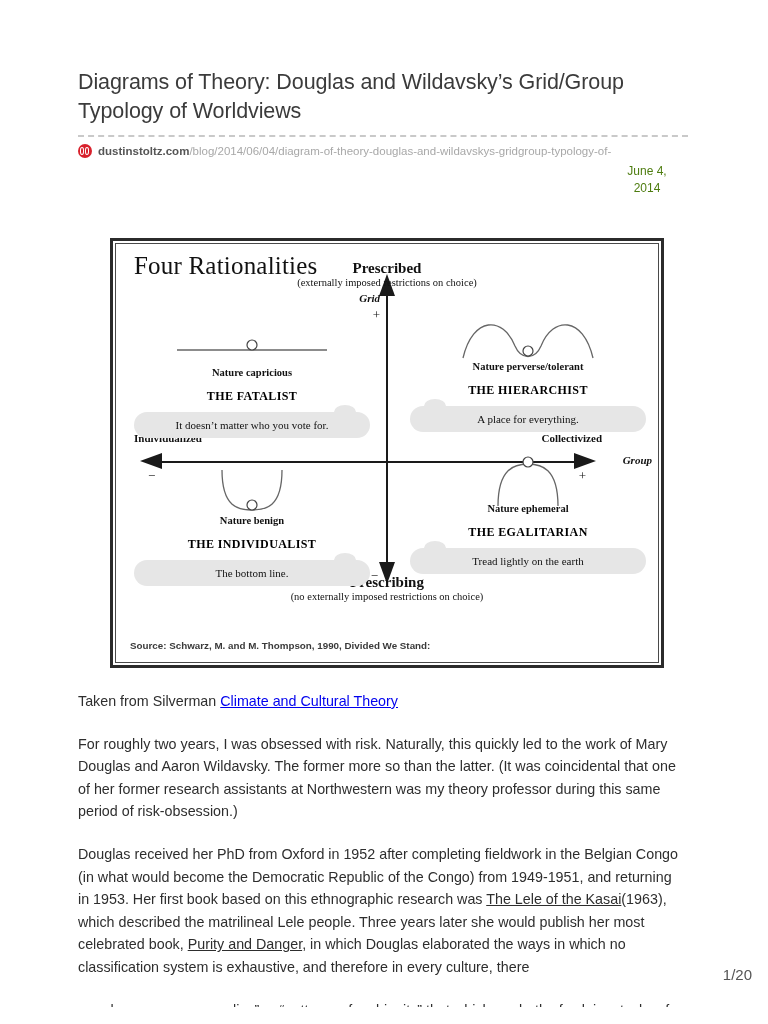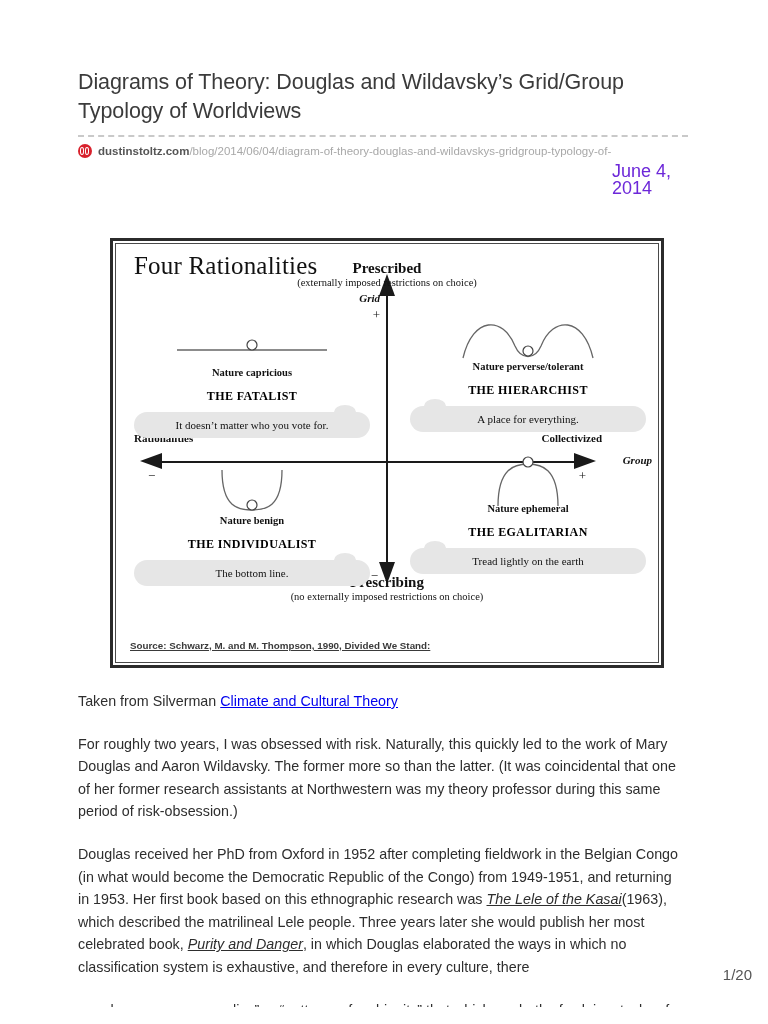--- a/index.html
+++ b/index.html
@@ -51,22 +51,22 @@
     border: 1.2px solid #fff;
     border-radius: 50%/40%;
   }
   .favicon .g1 { left: 2px; }
   .favicon .g2 { left: 7px; }
   .url-domain { color: #555; font-weight: bold; }
   .url-path { color: #a8a8a8; }
   .date {
     position: absolute; left: 612px; top: 163px;
     width: 70px;
-    text-align: left;
-    font-size: 18px; line-height: 17px; color: #6d28d9;
+    text-align: center;
+    font-size: 12px; line-height: 17px; color: #4d7c0f;
   }
 
   
   .figure {
     position: absolute;
     left: 110px; top: 238px;
     width: 554px; height: 430px;
     background: #fff;
     border: 3px solid #2b2b2b;
     padding: 2px;
@@ -184,31 +184,30 @@
     border-radius: 50%;
   }
   .tail-right { right: 14px; }
   .tail-left  { left: 14px; }
 
   .source {
     position: absolute; left: 14px; bottom: 10px;
     font-family: "Liberation Sans", sans-serif;
     font-size: 9.8px; font-weight: bold; line-height: 13px;
     color: #3a3a3a;
-    text-decoration: underline;
   }
 
   
   .body-copy {
     position: absolute; left: 78px; top: 690px; width: 606px;
     font-size: 14.3px; line-height: 22.6px; color: #2e2e2e;
   }
   .body-copy p { margin: 0 0 20px 0; }
   .u { text-decoration: underline; }
-  .ital-u { font-style: italic; text-decoration: underline; }
+  .ital-u { text-decoration: underline; }
   .clipped {
     overflow: hidden;
     height: 8px;
     color: #2e2e2e;
   }
   .page-num {
     position: absolute; right: 16px; top: 966px;
     font-size: 15px; color: #555;
   }
 </style>
@@ -257,21 +256,21 @@
       </div>
 
       <div class="lbl-grid">Grid</div>
       <div class="lbl-group">Group</div>
 
       <div class="sign sign-plus-v">+</div>
       <div class="sign sign-minus-v">−</div>
       <div class="sign sign-minus-h">−</div>
       <div class="sign sign-plus-h">+</div>
 
-      <div style="position:absolute;left:18px;top:188px;font-family:'Liberation Serif',serif;font-weight:bold;font-size:11px;color:#111;">Rationalities</div>
+      <div style="position:absolute;left:18px;top:188px;font-family:'Liberation Serif',serif;font-weight:bold;font-size:11px;color:#111;">Individualized</div>
       <div style="position:absolute;right:56px;top:188px;font-family:'Liberation Serif',serif;font-weight:bold;font-size:11px;color:#111;">Collectivized</div>
 
       <div class="quad q-tl">
         <div class="nature-icon">
           <svg width="170" height="44" viewBox="0 0 170 44">
             <line x1="10" y1="32" x2="160" y2="32" stroke="#666" stroke-width="1.3"></line>
             <circle cx="85" cy="27" r="5" fill="#fff" stroke="#444" stroke-width="1.2"></circle>
           </svg>
         </div>
         <div class="nature-label">Nature capricious</div>

